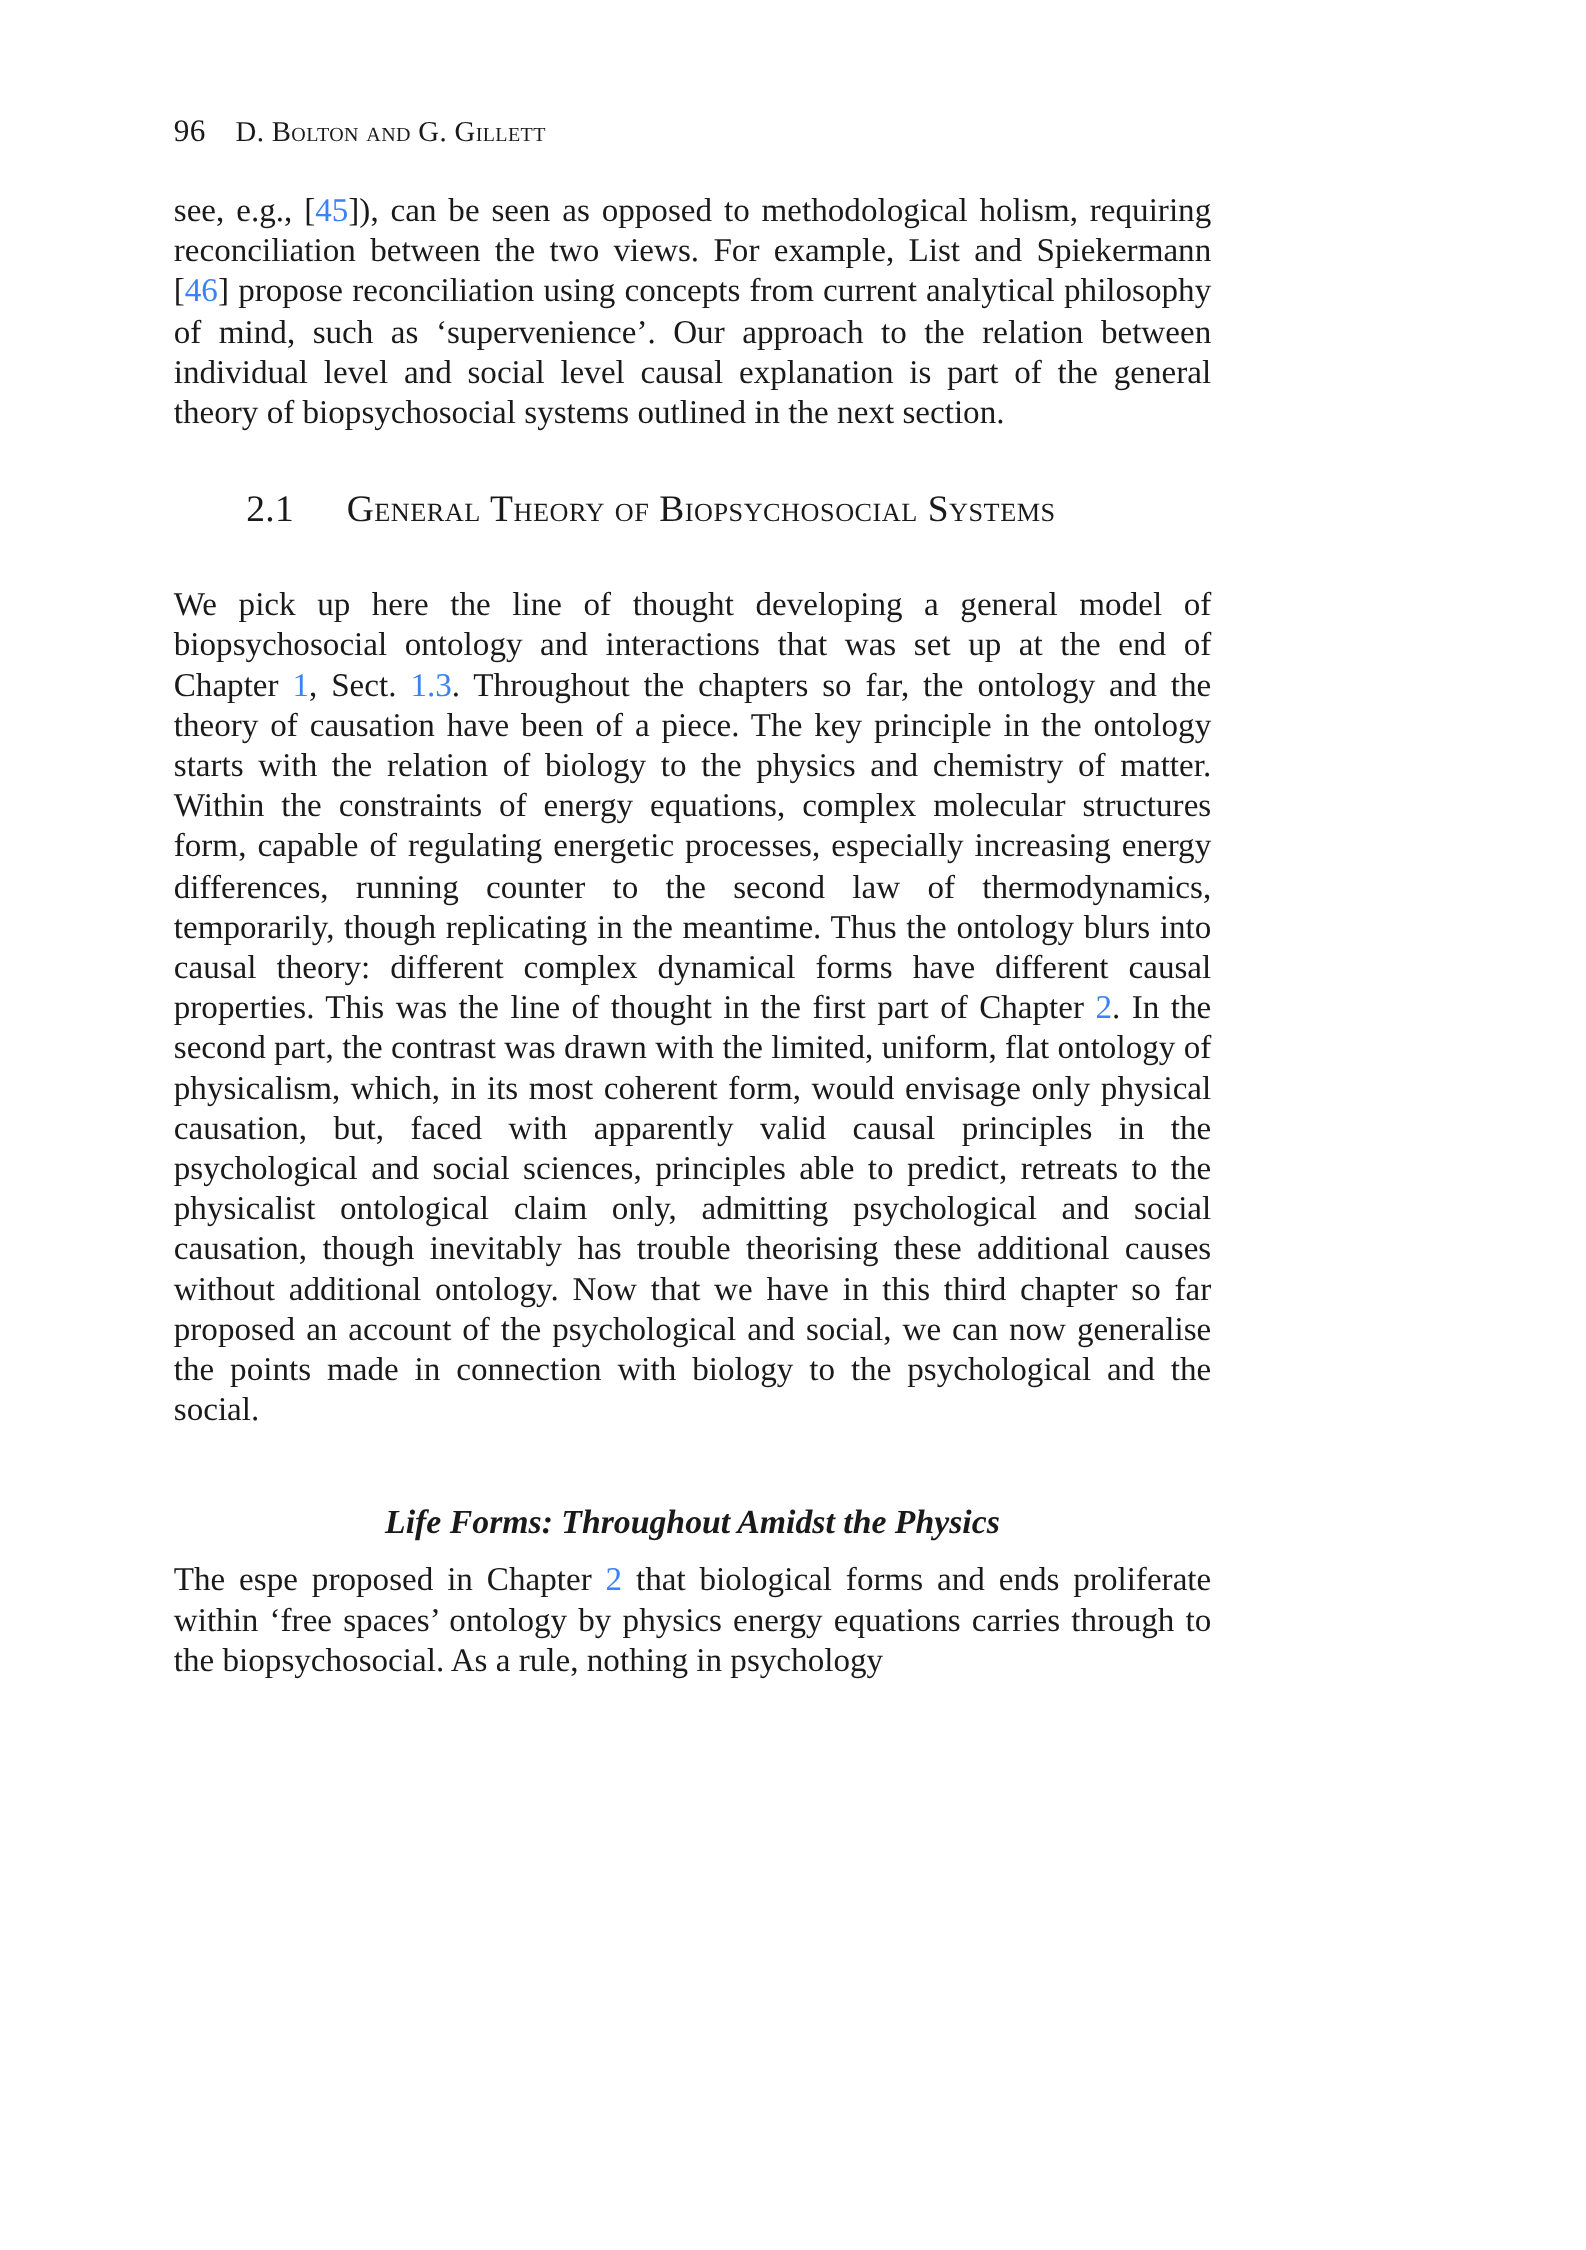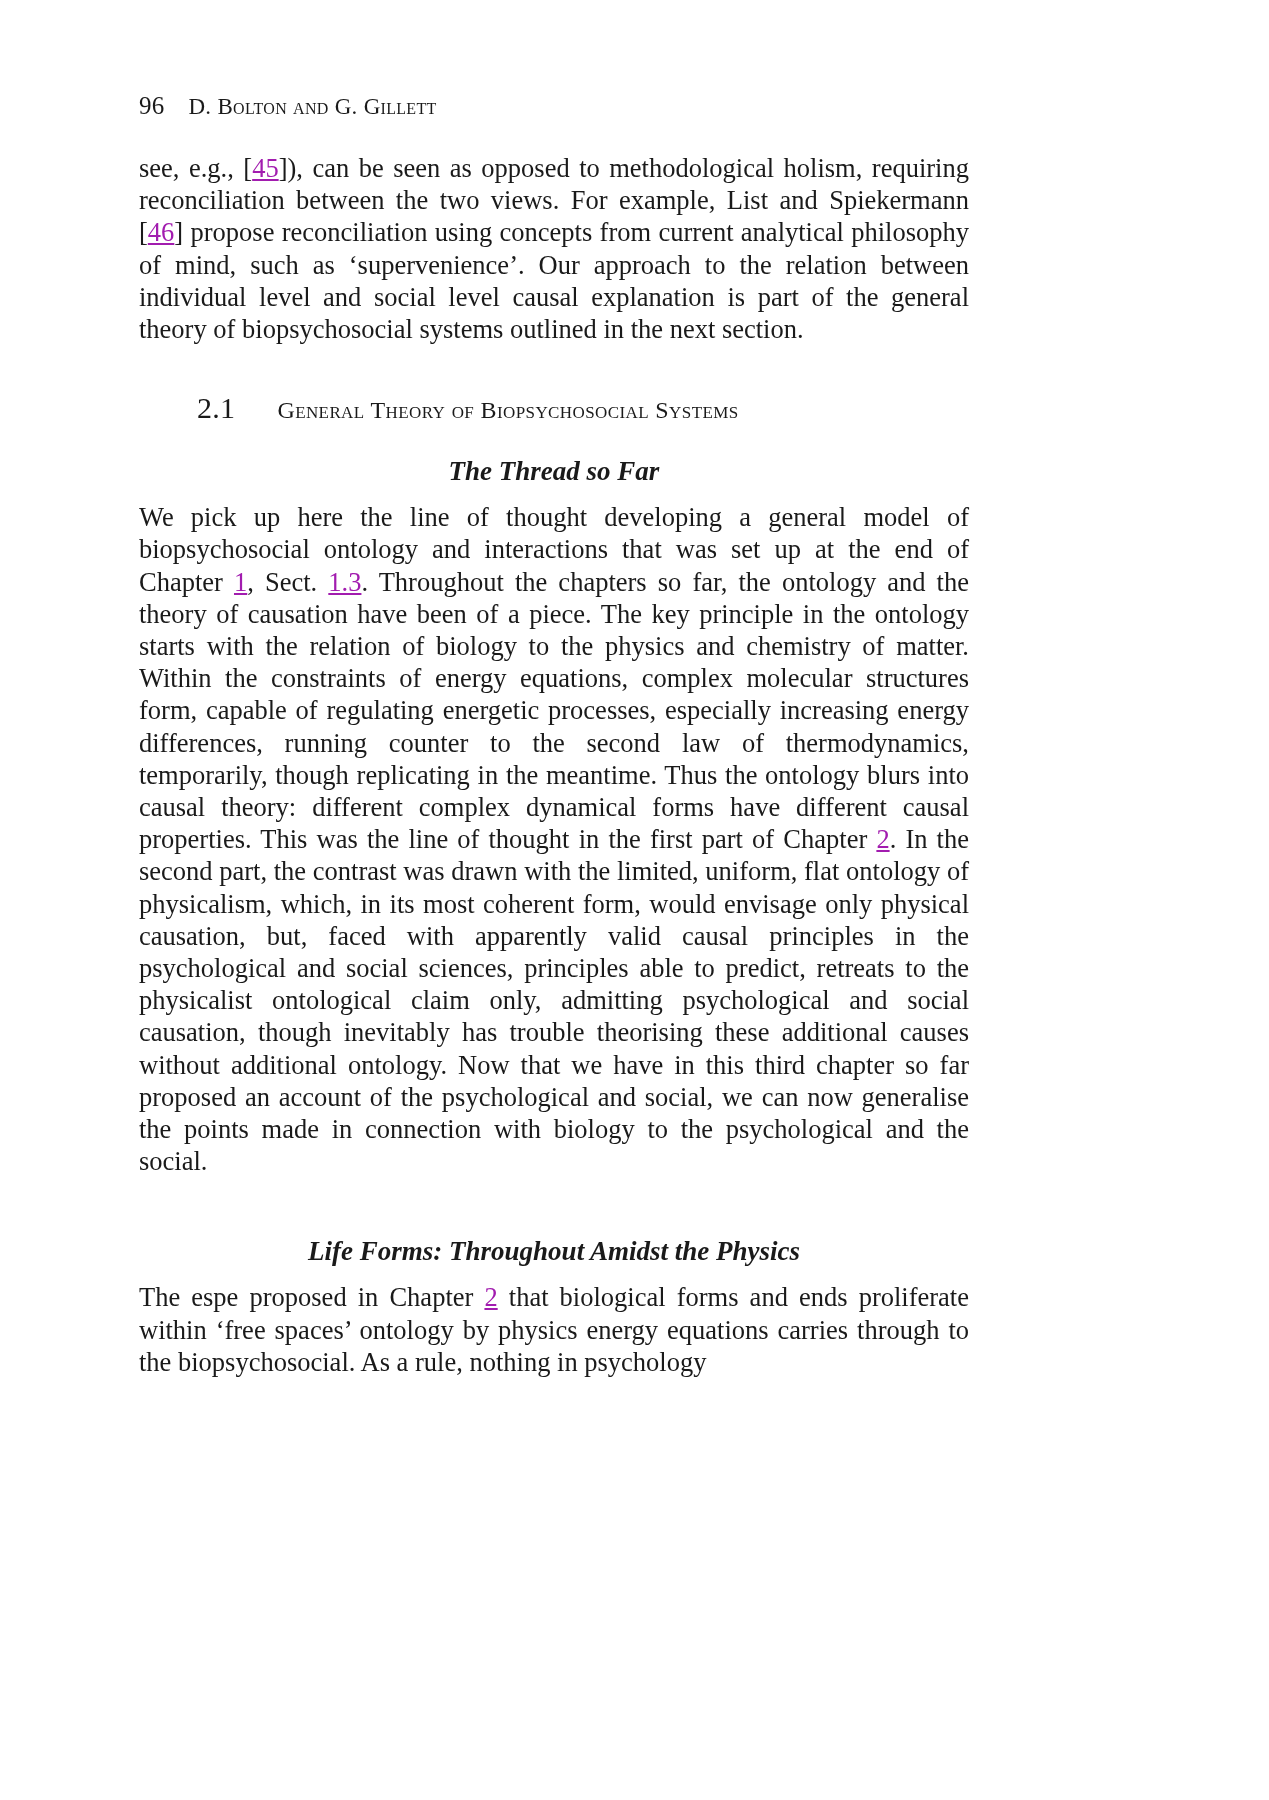--- a/index.html
+++ b/index.html
@@ -52,40 +52,39 @@
   p.body {
     margin: 0;
     font-size: 26.5px;
     line-height: 32.2px;
     text-align: justify;
     text-justify: inter-word;
     hyphens: manual;
     color: #1a1a1a;
   }
   .lnk {
-    color: #a21caf;
-    text-decoration: underline;
+    color: #3b82f6;
   }
 
   
   .sec-head {
     margin: 0;
     font-weight: normal;
     font-size: 30px;
     line-height: 34px;
     padding-left: 58px;
     white-space: nowrap;
   }
   .sec-head .secnum {
     font-size: 30px;
     letter-spacing: 0.3px;
   }
   .sec-head .sectitle {
     font-variant: small-caps;
-    font-size: 24px;
+    font-size: 30px;
     margin-left: 42px;
     letter-spacing: 0.4px;
   }
 
   
   .sub-head {
     margin: 0;
     text-align: center;
     font-style: italic;
     font-weight: bold;
@@ -111,21 +110,20 @@
   <div class="col">
 
     <p class="body"><span>see, e.g., [</span><span class="lnk">45</span><span>]), can be seen as opposed to methodological holism, requiring reconciliation between the two views. For example, List and Spiekermann [</span><span class="lnk">46</span><span>] propose reconciliation using concepts from current analytical philosophy of mind, such as ‘supervenience’. Our approach to the relation between individual level and social level causal explanation is part of the general theory of biopsychosocial systems outlined in the next section.</span></p>
 
     <div class="sp-after-para"></div>
 
     <h2 class="sec-head"><span class="secnum">2.1</span><span class="sectitle">General Theory of Biopsychosocial Systems</span></h2>
 
     <div class="sp-after-sec"></div>
 
-    <h3 class="sub-head">The Thread so Far</h3>
 
     <div class="sp-after-sub"></div>
 
     <p class="body"><span>We pick up here the line of thought developing a general model of biopsychosocial ontology and interactions that was set up at the end of Chapter </span><span class="lnk">1</span><span>, Sect. </span><span class="lnk">1.3</span><span>. Throughout the chapters so far, the ontology and the theory of causation have been of a piece. The key principle in the ontology starts with the relation of biology to the physics and chemistry of matter. Within the constraints of energy equations, complex molec­ular structures form, capable of regulating energetic processes, espe­cially increasing energy differences, running counter to the second law of thermodynamics, temporarily, though replicating in the meantime. Thus the ontology blurs into causal theory: different complex dynamical forms have different causal properties. This was the line of thought in the first part of Chapter </span><span class="lnk">2</span><span>. In the second part, the contrast was drawn with the limited, uniform, flat ontology of physicalism, which, in its most coherent form, would envisage only physical causation, but, faced with apparently valid causal principles in the psychological and social sciences, principles able to predict, retreats to the physicalist ontological claim only, admitting psychological and social causation, though inevitably has trouble theorising these additional causes without additional ontology. Now that we have in this third chapter so far proposed an account of the psychological and social, we can now generalise the points made in con­nection with biology to the psychological and the social.</span></p>
 
     <div class="sp-before-sub2"></div>
 
     <h3 class="sub-head">Life Forms: Throughout Amidst the Physics</h3>
 
     <div class="sp-after-sub2"></div>

